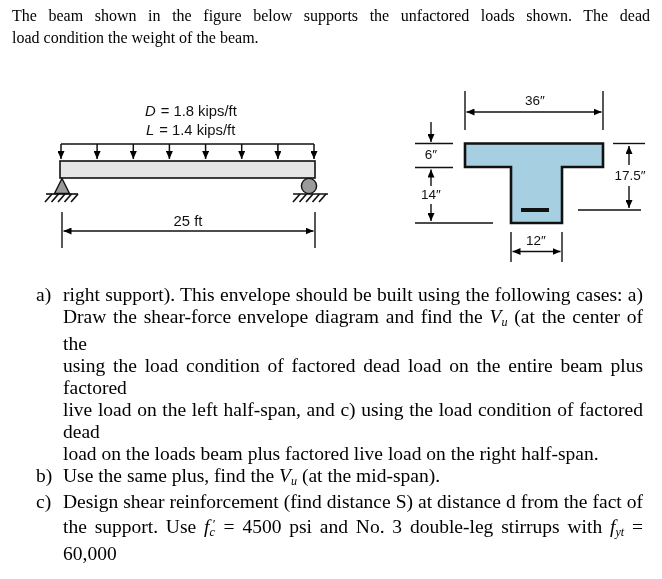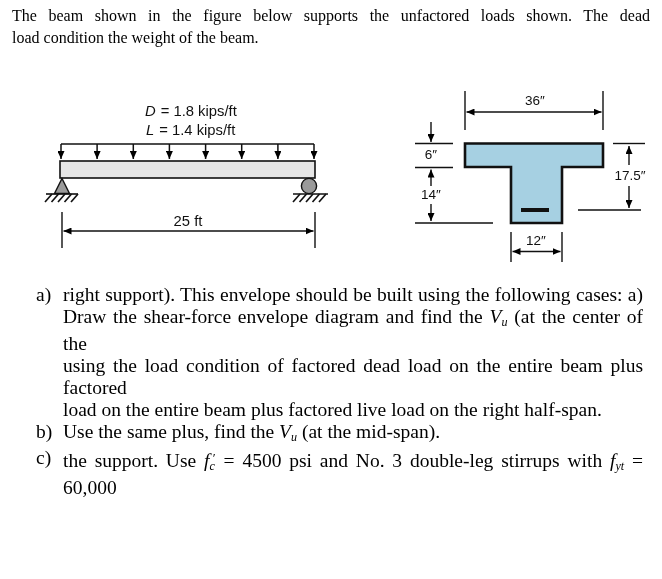--- a/index.html
+++ b/index.html
@@ -136,25 +136,27 @@
       <text class="dim-label" x="123" y="160" text-anchor="middle">12″</text>
     </svg>
   </div>
 
   <div class="problems" id="problems">
       <div class="item">
         <span class="item-label">a)</span>
         <div class="tline"><span>right support). This envelope should be built using the following cases: a)</span></div>
         <div class="tline"><span>Draw the shear-force envelope diagram and find the </span><span class="seg-i">V</span><span class="seg-subi">u</span><span> (at the center of the</span></div>
         <div class="tline"><span>using the load condition of factored dead load on the entire beam plus factored</span></div>
-        <div class="tline last"><span>load on the entire beam plus factored live load on the right half-span.</span></div>
+        <div class="tline"><span>live load on the left half-span, and c) using the load condition of factored dead</span></div>
+        <div class="tline last"><span>load on the loads beam plus factored live load on the right half-span.</span></div>
       </div>
       <div class="item">
         <span class="item-label">b)</span>
         <div class="tline last"><span>Use the same plus, find the </span><span class="seg-i">V</span><span class="seg-subi">u</span><span> (at the mid-span).</span></div>
       </div>
       <div class="item">
         <span class="item-label">c)</span>
+        <div class="tline"><span>Design shear reinforcement (find distance S) at distance d from the fact of</span></div>
         <div class="tline"><span>the support. Use </span><span class="seg-i">f</span><span class="seg-subi">c</span><span class="seg-sup">′</span><span> = 4500 psi and No. 3 double-leg stirrups with </span><span class="seg-i">f</span><span class="seg-subi">yt</span><span> = 60,000</span></div>
       </div>
     </div>
 
 </div>
 
 </body></html>

